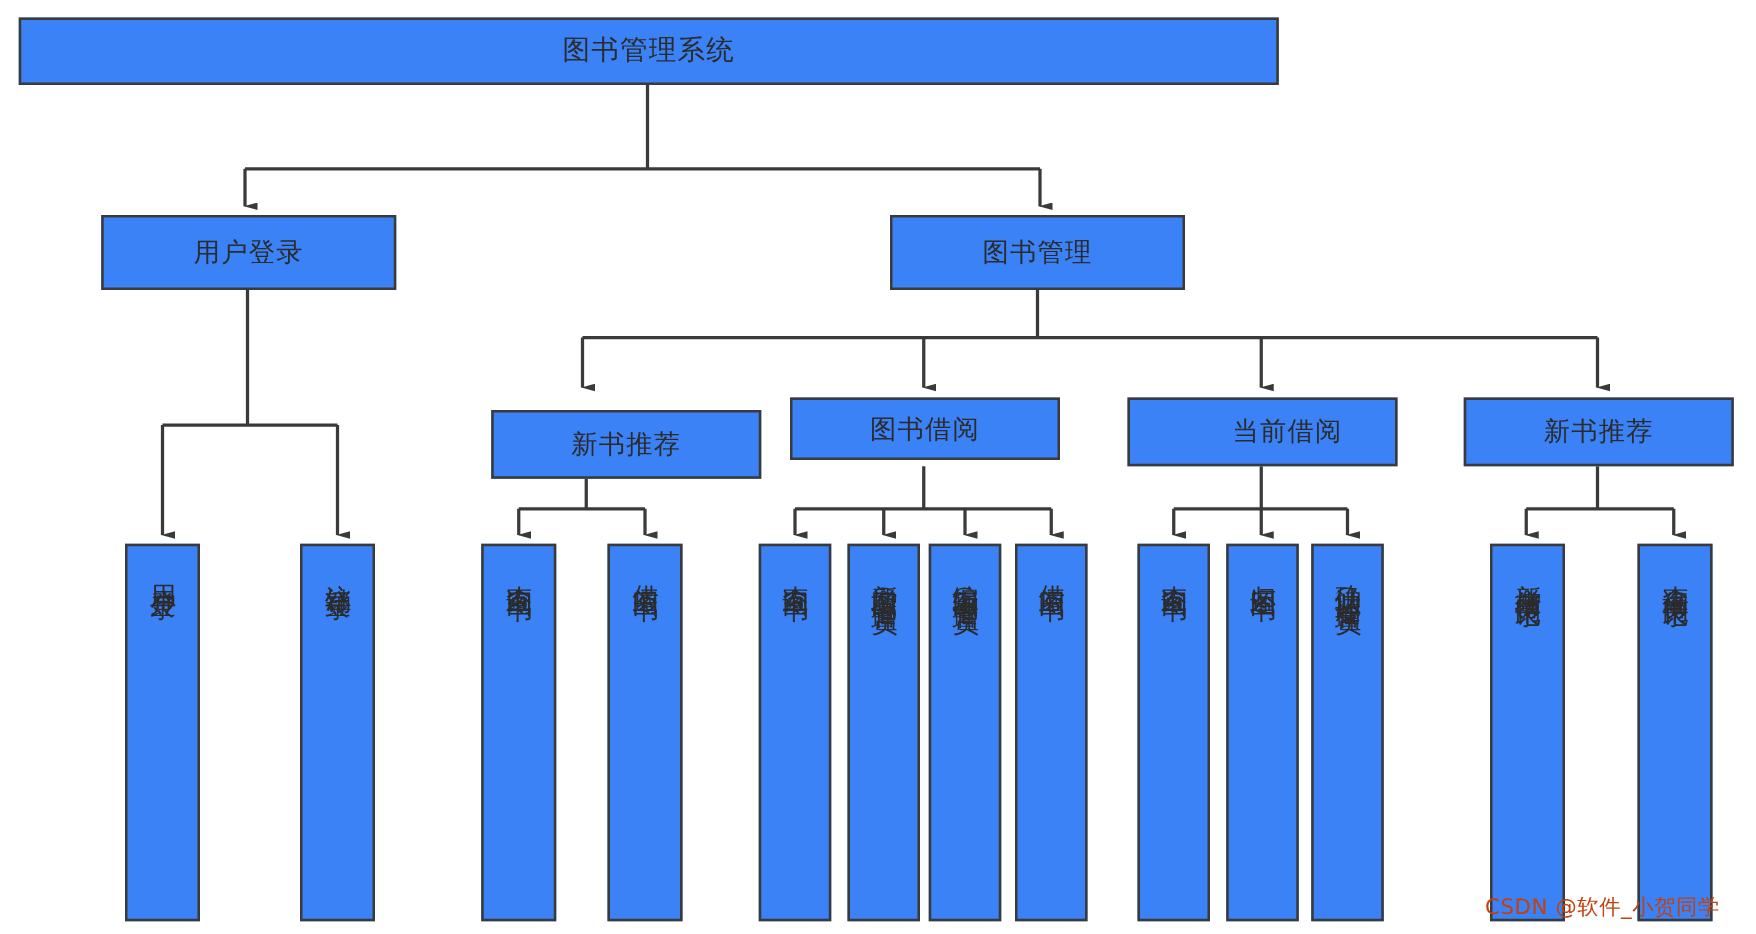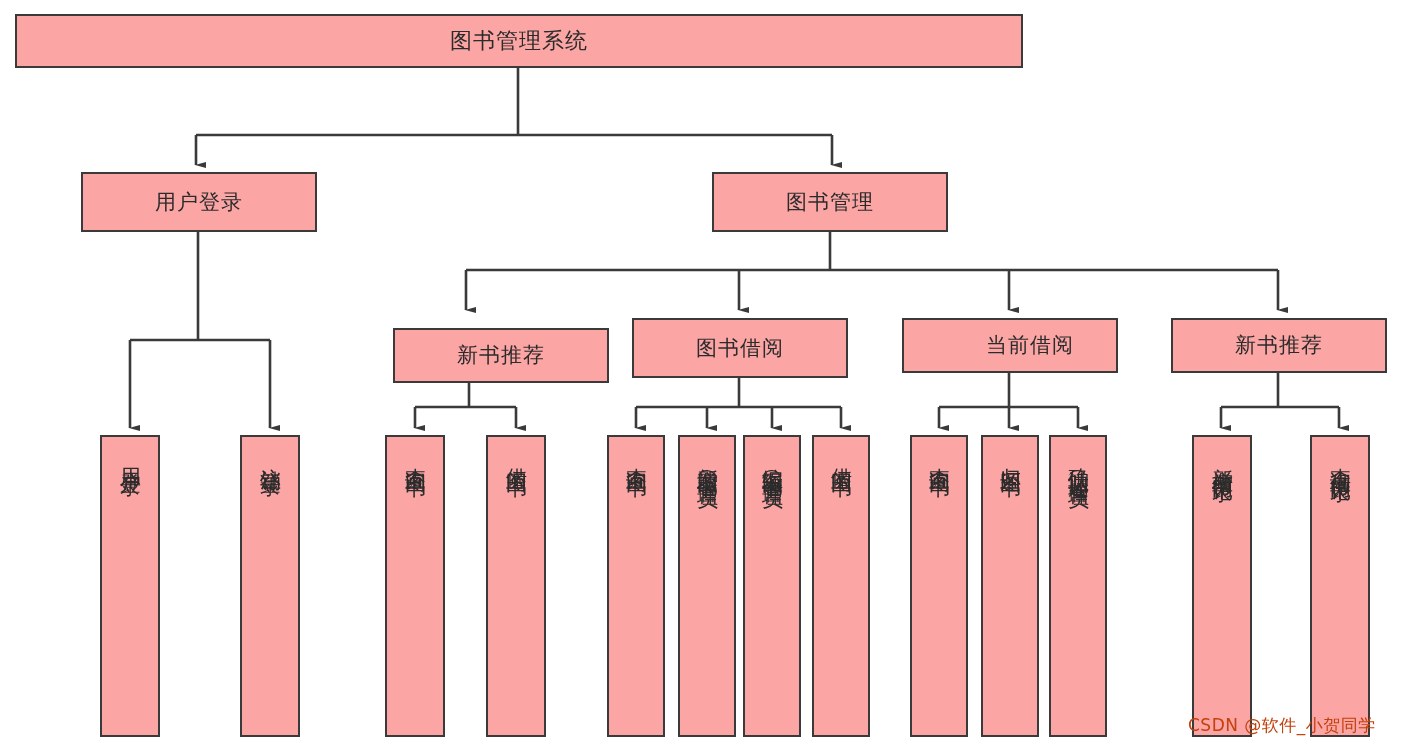--- a/index.html
+++ b/index.html
@@ -9,21 +9,21 @@
     font-family:"DejaVu Sans","Liberation Sans",sans-serif;
     overflow:hidden;
   }
   #stage{position:relative;width:1405px;height:747px;}
 
   svg#wires{position:absolute;left:0;top:0;width:1405px;height:747px;pointer-events:none;}
 
   .node{
     position:absolute;
     box-sizing:border-box;
-    background:#fca5a5;
+    background:#3b82f6;
     border:2.5px solid #3a3a3a;
     display:flex;
     align-items:center;
     justify-content:center;
   }
   .node .lbl{
     color:#2b2b2b;
     line-height:1.15;
     white-space:pre;
     text-align:center;
@@ -114,21 +114,21 @@
   <div class="node h-node" style="left:81px;top:172px;width:236px;height:60px;">
     <span class="lbl">用户登录</span>
   </div>
   <div class="node h-node" style="left:712px;top:172px;width:236px;height:60px;">
     <span class="lbl">图书管理</span>
   </div>
 
   <div class="node h-node" style="left:362px;top:328px;width:216px;height:55px;margin-left:31px;">
     <span class="lbl">新书推荐</span>
   </div>
-  <div class="node h-node" style="left:632px;top:318px;width:216px;height:60px;">
+  <div class="node h-node" style="left:632px;top:318px;width:216px;height:50px;">
     <span class="lbl">图书借阅</span>
   </div>
   <div class="node h-node" style="left:902px;top:318px;width:216px;height:55px;padding-left:40px;">
     <span class="lbl">当前借阅</span>
   </div>
   <div class="node h-node" style="left:1171px;top:318px;width:216px;height:55px;">
     <span class="lbl">新书推荐</span>
   </div>
 
   <div class="node v-node" style="left:100px;top:435px;width:60px;height:302px;">

